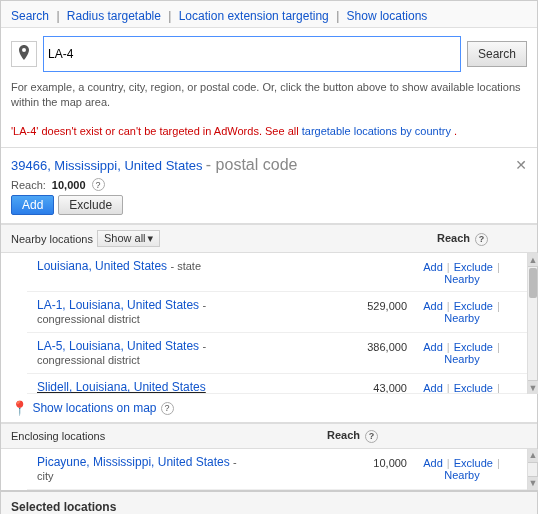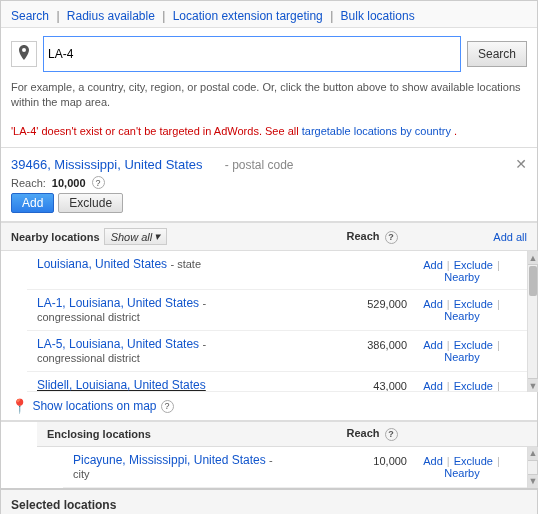--- a/index.html
+++ b/index.html
@@ -93,22 +93,21 @@
       align-items: center;
       margin-bottom: 4px;
     }
     .location-title {
       color: #1155cc;
       font-size: 13px;
       font-weight: normal;
     }
     .location-subtitle {
       color: #888;
-      font-size: 12px;
-      margin-left: 19px;
+      font-size: 16px;
     }
     .close-btn {
       cursor: pointer;
       font-size: 14px;
       color: #888;
       background: none;
       border: none;
     }
     .reach-row {
       display: flex;
@@ -181,40 +180,38 @@
     }
     .table-header-left {
       display: flex;
       align-items: center;
       gap: 4px;
       flex: 1;
     }
     .col-label {
       font-size: 11px;
       color: #333;
-      font-weight: bold;
+      font-weight: normal;
     }
     .show-all-btn {
       background: linear-gradient(to bottom, #f8f8f8, #e8e8e8);
       border: 1px solid #ccc;
       font-size: 11px;
       padding: 1px 6px;
       cursor: pointer;
       display: flex;
-      align-items: center;
       gap: 2px;
       color: #333;
-      font-style: italic;
     }
     .col-reach {
       font-size: 11px;
       color: #333;
       font-weight: bold;
       width: 90px;
-      text-align: center;
+      text-align: left;
     }
     .col-actions {
       font-size: 11px;
       color: #1155cc;
       width: 110px;
       text-align: right;
       cursor: pointer;
     }
     .table-row-item {
       display: flex;
@@ -291,21 +288,20 @@
     .scroll-thumb {
       width: 8px;
       height: 30px;
       background: #bbb;
       margin: 1px auto;
       border-radius: 2px;
     }
     
     .enclosing-section {
       border-top: 2px solid #ddd;
-      padding-left: 36px;
     }
     .enclosing-header {
       display: flex;
       align-items: center;
       padding: 5px 10px;
       background: #f5f5f5;
       border-bottom: 1px solid #ddd;
     }
     
     .selected-section {
@@ -348,25 +344,25 @@
     }
   </style>
 </head>
 <body>
 
 <div class="container">
 
   <div class="top-nav">
     <a>Search</a>
     <span> | </span>
-    <a>Radius available</a>
+    <a>Radius targetable</a>
     <span> | </span>
     <a>Location extension targeting</a>
     <span> | </span>
-    <a>Bulk locations</a>
+    <a>Show locations</a>
   </div>
 
   <div class="search-row">
     <div class="search-icon-wrap">
 
       <svg width="16" height="18" viewBox="0 0 16 18">
         <path d="M8 0C5.2 0 3 2.2 3 5c0 4 5 10 5 10s5-6 5-10c0-2.8-2.2-5-5-5zm0 7a2 2 0 110-4 2 2 0 010 4z" fill="#555"></path>
       </svg>
     </div>
     <input class="search-input" type="text" value="LA-4" style="">
@@ -406,21 +402,20 @@
         <span class="col-label">Nearby locations</span>
         <button class="show-all-btn">
           <span>Show all</span>
           <span>▾</span>
         </button>
       </div>
       <div class="col-reach">
         <span>Reach</span>
         <span class="help-icon" style="margin-left:2px;">?</span>
       </div>
-      <div class="col-actions">Add all</div>
     </div>
     <div class="table-with-scroll">
       <div class="table-content">
 
         <div class="table-row-item">
           <div class="row-name">
             <a>Louisiana, United States</a>
             <span class="row-sub"> - state</span>
           </div>
           <div class="row-acts">

